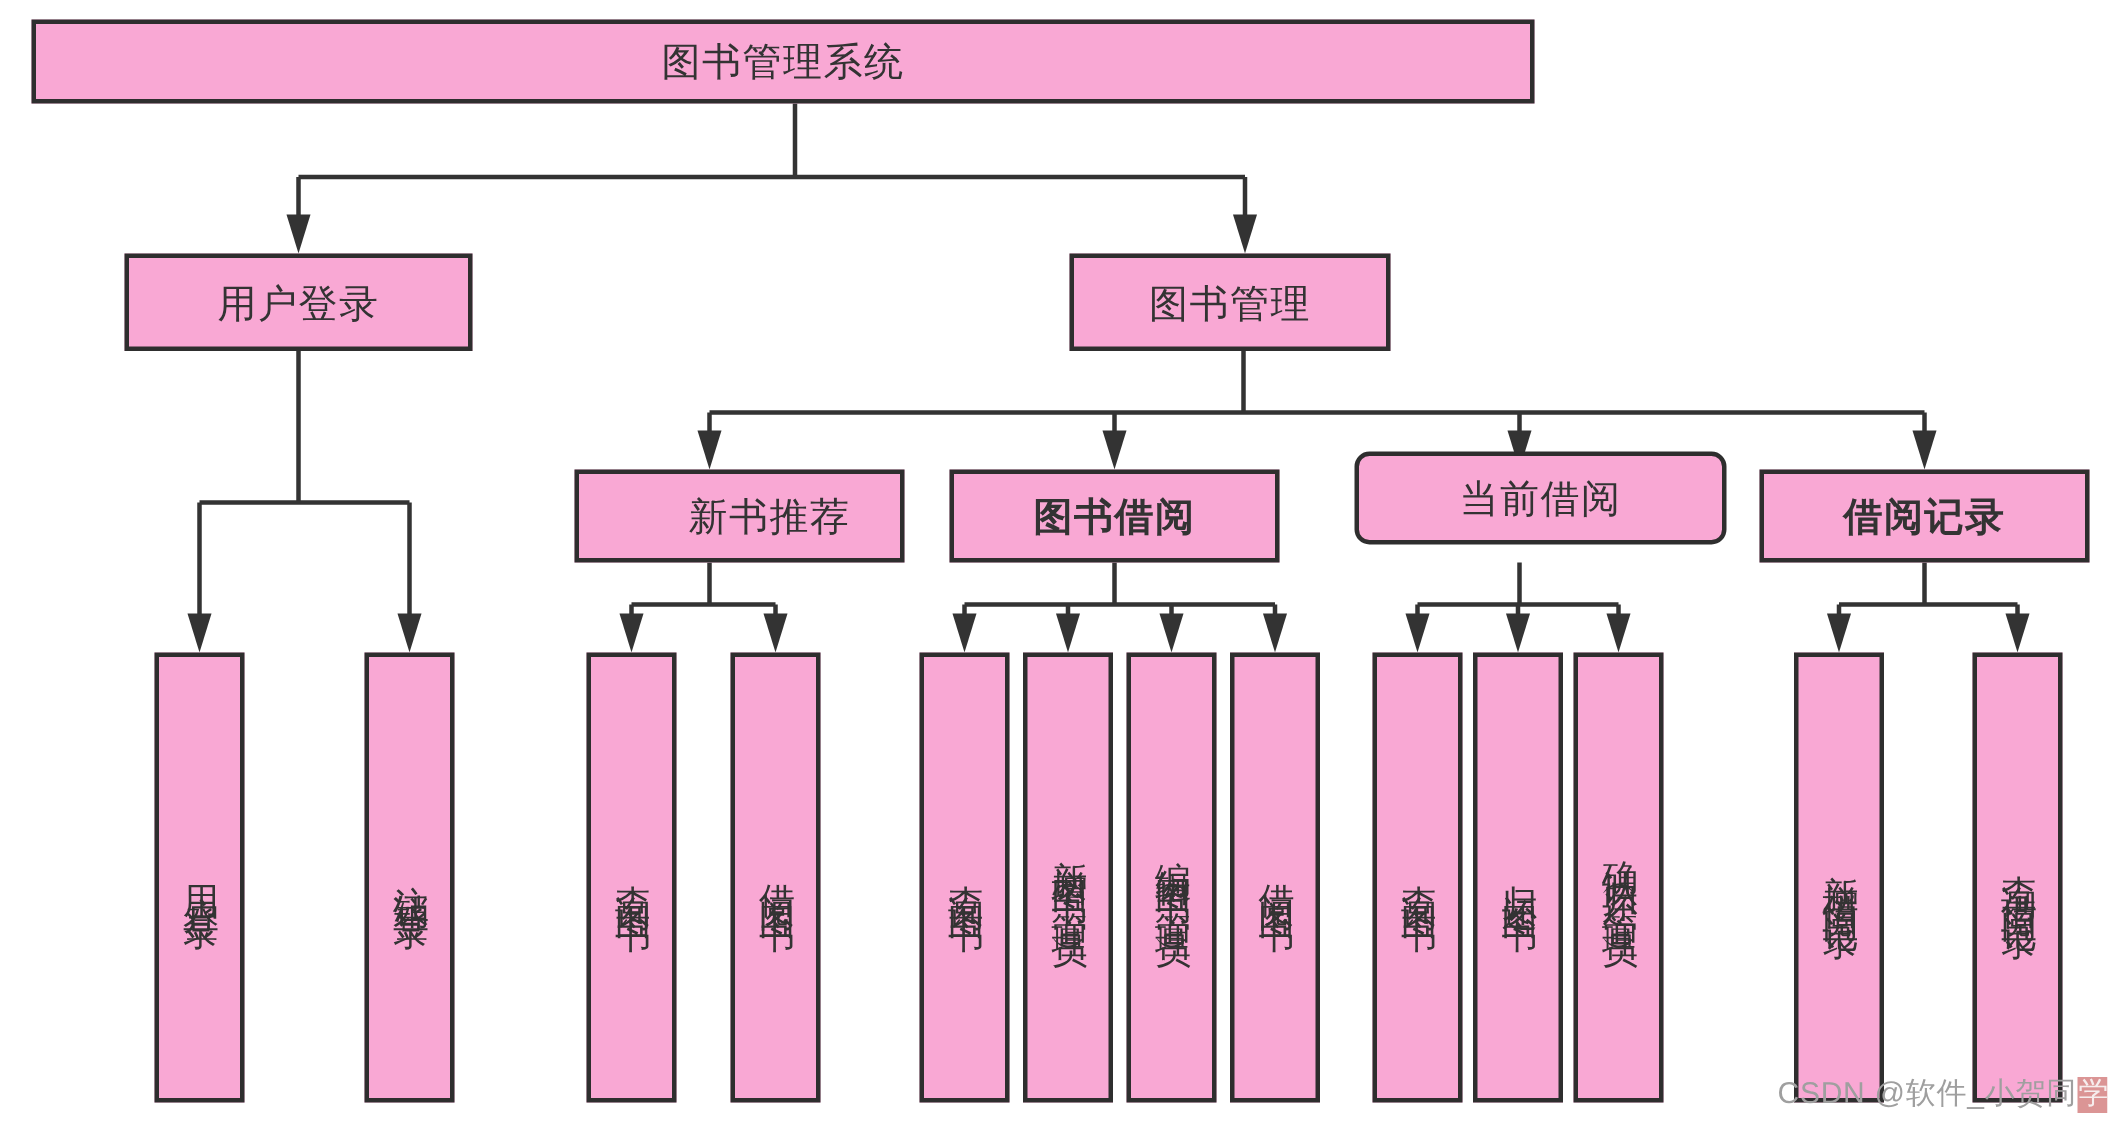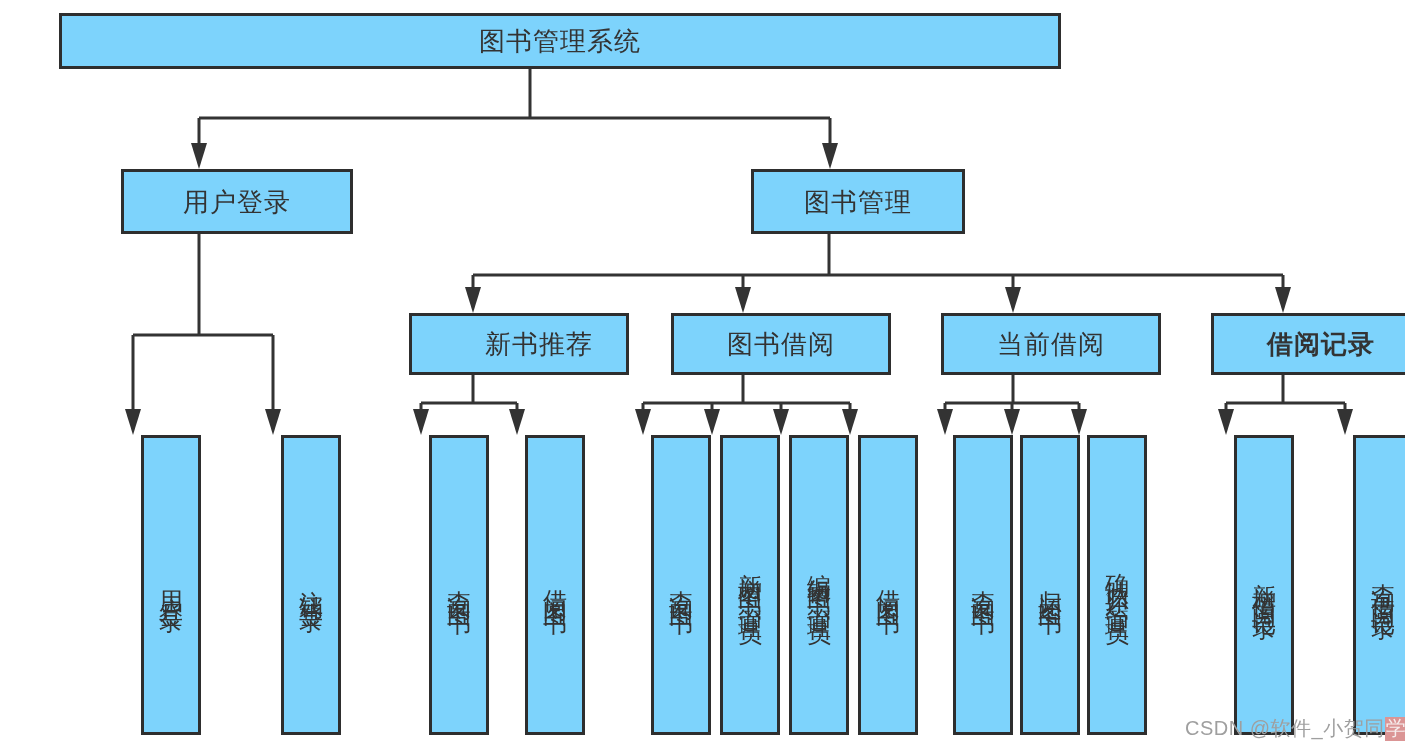--- a/index.html
+++ b/index.html
@@ -12,29 +12,28 @@
     overflow: hidden;
   }
   #connectors {
     position: absolute;
     left: 0; top: 0;
     width: 1405px; height: 747px;
   }
   .box {
     position: absolute;
     box-sizing: border-box;
-    background: #7dd3fc;
+    background: #f9a8d4;
     border: 3px solid #2e2e2e;
     color: #333333;
     display: flex;
     align-items: center;
     justify-content: center;
     text-align: center;
     line-height: 1;
-    margin-left: 38px;
   }
   .h { font-size: 26px; letter-spacing: 1px; }
   .v {
     writing-mode: vertical-rl;
     text-orientation: mixed;
     font-size: 24px;
     letter-spacing: 7px;
   }
   #watermark {
     position: absolute;
@@ -94,23 +93,23 @@
       <polygon points="1218,409 1234,409 1226,435"></polygon>
       <polygon points="1337,409 1353,409 1345,435"></polygon>
     </g>
   </svg>
 
   <div class="box h" style="left:21px; top:13px; width:1002px; height:56px;">图书管理系统</div>
 
   <div class="box h" style="left:83px; top:169px; width:232px; height:65px;">用户登录</div>
   <div class="box h" style="left:713px; top:169px; width:214px; height:65px;">图书管理</div>
 
-  <div class="box h" style="left:371px; top:313px; width:220px; height:62px;padding-left:40px;">新书推荐</div>
-  <div class="box h" style="left:633px; top:313px; width:220px; height:62px;">图书借阅</div>
-  <div class="box h" style="left:903px; top:313px; width:220px; height:62px;">当前借阅</div>
+  <div class="box h" style="left:383px; top:313px; width:220px; height:62px;padding-left:40px;">新书推荐</div>
+  <div class="box h" style="left:633px; top:313px; width:220px; height:62px;font-weight:bold;">图书借阅</div>
+  <div class="box h" style="left:903px; top:301px; width:248px; height:62px;border-radius:10px;">当前借阅</div>
   <div class="box h" style="left:1173px; top:313px; width:220px; height:62px;font-weight:bold;">借阅记录</div>
 
   <div class="box v" style="left:103px; top:435px; width:60px; height:300px;">用户登录</div>
   <div class="box v" style="left:243px; top:435px; width:60px; height:300px;">注销登录</div>
 
   <div class="box v" style="left:391px; top:435px; width:60px; height:300px;">查询图书</div>
   <div class="box v" style="left:487px; top:435px; width:60px; height:300px;">借阅图书</div>
 
   <div class="box v" style="left:613px; top:435px; width:60px; height:300px;">查询图书</div>
   <div class="box v" style="left:682px; top:435px; width:60px; height:300px;">新增图书（管理员）</div>

